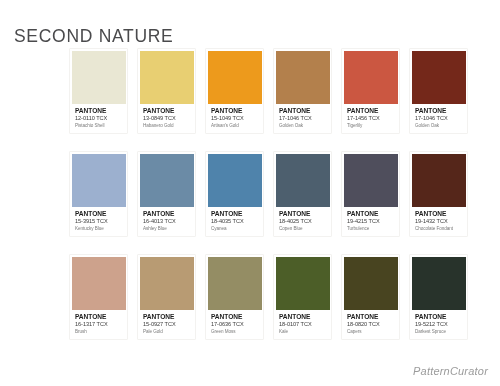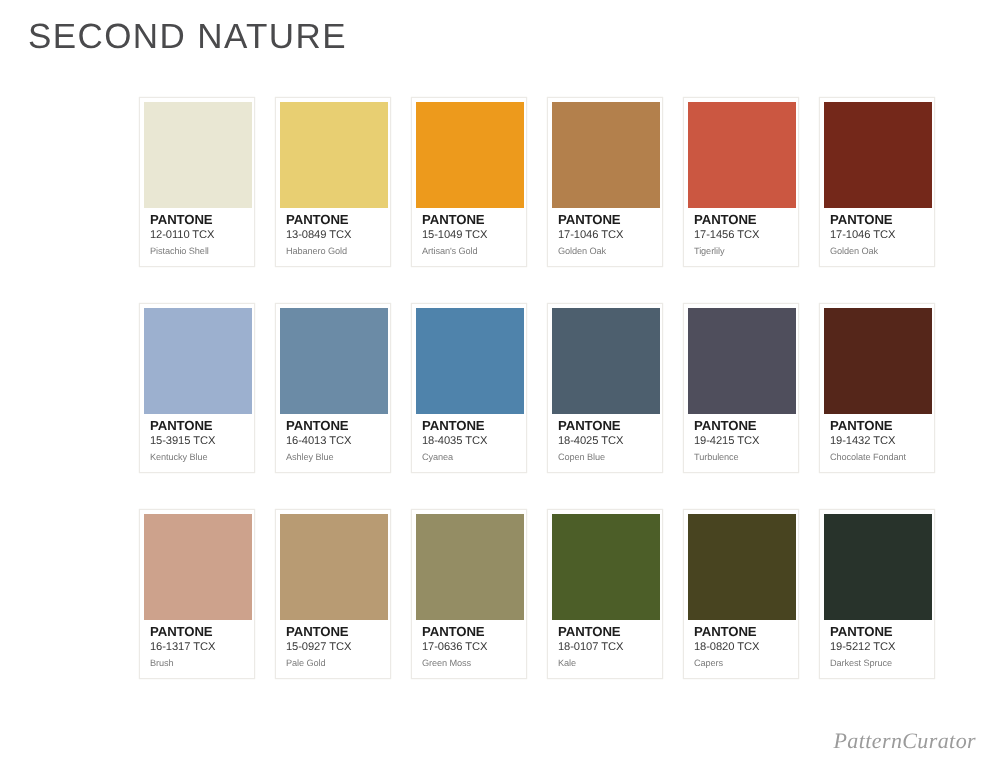--- a/index.html
+++ b/index.html
@@ -29,21 +29,21 @@
     font-weight: 400;
     white-space: pre;
     line-height: 10px;
   }
   .title {
     font-size: 17.5px;
     letter-spacing: 0.7px;
     color: #4a4a4c;
     font-weight: 400;
     line-height: 21px;
-    margin-top: 1px;
+    margin-top: 19px;
   }
 
   
   .board {
     position: absolute;
     left: 0;
     top: 49px;
     width: 500px;
   }
   .row {
@@ -96,21 +96,21 @@
     letter-spacing: -0.05px;
     line-height: 6px;
     margin-top: 1.5px;
   }
 
   
   .footer {
     position: absolute;
     right: 12px;
     bottom: 9px;
-    font-family: Liberation Serif, serif;
+    font-family: Liberation Sans, sans-serif;
     font-style: italic;
     font-size: 11px;
     color: #9b9b9b;
     letter-spacing: 0.2px;
   }
 </style>
 </head>
 <body>
 
 <div class="header">

